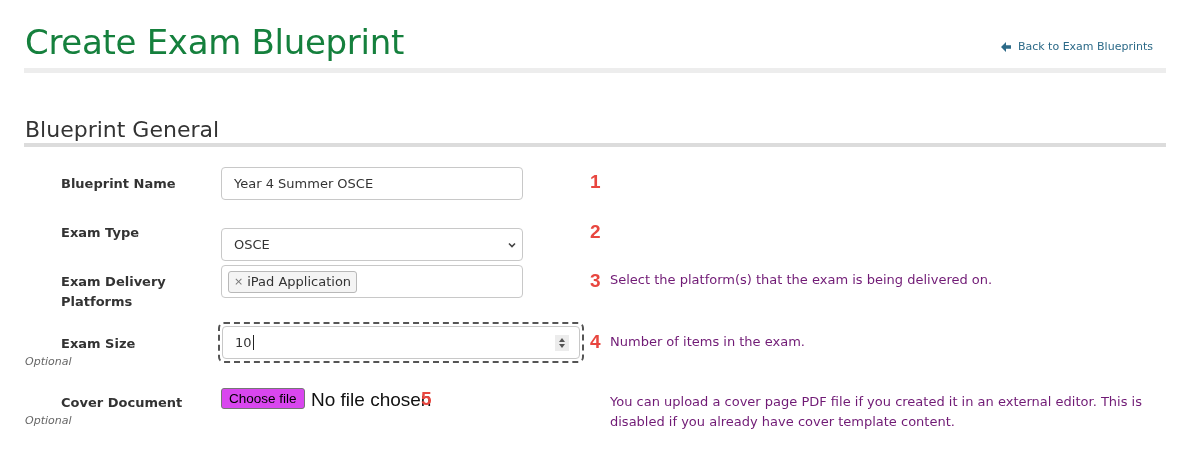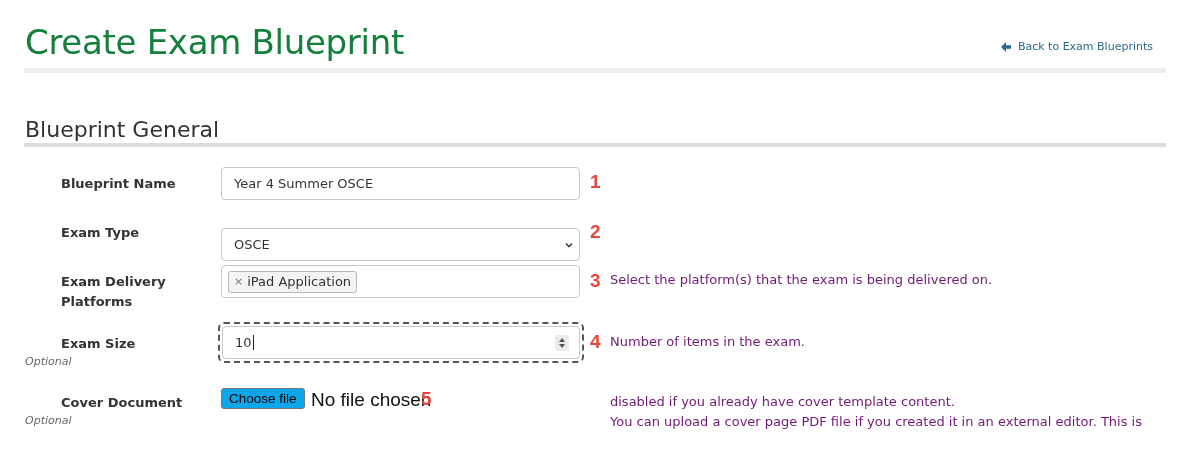--- a/index.html
+++ b/index.html
@@ -28,21 +28,21 @@
     .label {
       position: absolute; left: 33px;
       font-size: 13px; font-weight: bold; color: #333; line-height: 20px; margin-left: 28px;
     }
     .optional {
       position: absolute; left: 25px;
       font-size: 11px; font-style: italic; color: #666;
     }
 
     .input {
-      position: absolute; left: 221px; width: 359px; height: 33px;
+      position: absolute; left: 221px; width: 302px; height: 33px;
       border: 1px solid #c8c8c8; border-radius: 4px; background: #fff;
       font-size: 13px; color: #333; padding: 0 12px;
       display: flex; align-items: center;
       font-family: "DejaVu Sans", sans-serif;
     }
     .select-chevron { position: absolute; right: 5px; top: 11px; width: 10px; height: 10px; }
 
     .tag {
       display: inline-flex; align-items: center;
       border: 1px solid #b8b8b8; border-radius: 3px; background: #f4f4f4;
@@ -64,21 +64,21 @@
     .marker {
       position: absolute; font-size: 19px; font-weight: bold; color: #e8463f;
       font-family: "Liberation Sans", sans-serif;
     }
     .help {
       position: absolute; left: 610px; font-size: 13px; color: #701a75; line-height: 20px;
     }
 
     .file-button {
       position: absolute; left: 221px; top: 388px; height: 21px; padding: 0 7px;
-      border: 1px solid #767676; border-radius: 3px; background: #0ea5e9;
+      border: 1px solid #767676; border-radius: 3px; background: #d946ef;
       font-size: 13.5px; color: #000; font-family: "Liberation Sans", sans-serif;
       display: flex; align-items: center; cursor: pointer;
     }
     .file-status {
       position: absolute; left: 311px; top: 389px; font-size: 19px; color: #111;
       font-family: "Liberation Sans", sans-serif;
     }
   </style>
 </head>
 <body>
@@ -138,15 +138,15 @@
 </div>
 <div class="marker" style="left:590px; top:331px;">4</div>
 <div class="help" style="top:332px;">Number of items in the exam.</div>
 
 <div class="label" style="top:393px;">Cover Document</div>
 <div class="optional" style="top:414px;">Optional</div>
 <button class="file-button">Choose file</button>
 <span class="file-status">No file chosen</span>
 <div class="marker" style="left:421px; top:388px;">5</div>
 <div class="help" style="top:392px;">
+  <div>You can upload a cover page PDF file if you created it in an external editor. This is</div>
   <div>disabled if you already have cover template content.</div>
-  <div>You can upload a cover page PDF file if you created it in an external editor. This is</div>
 </div>
 
 </body></html>

